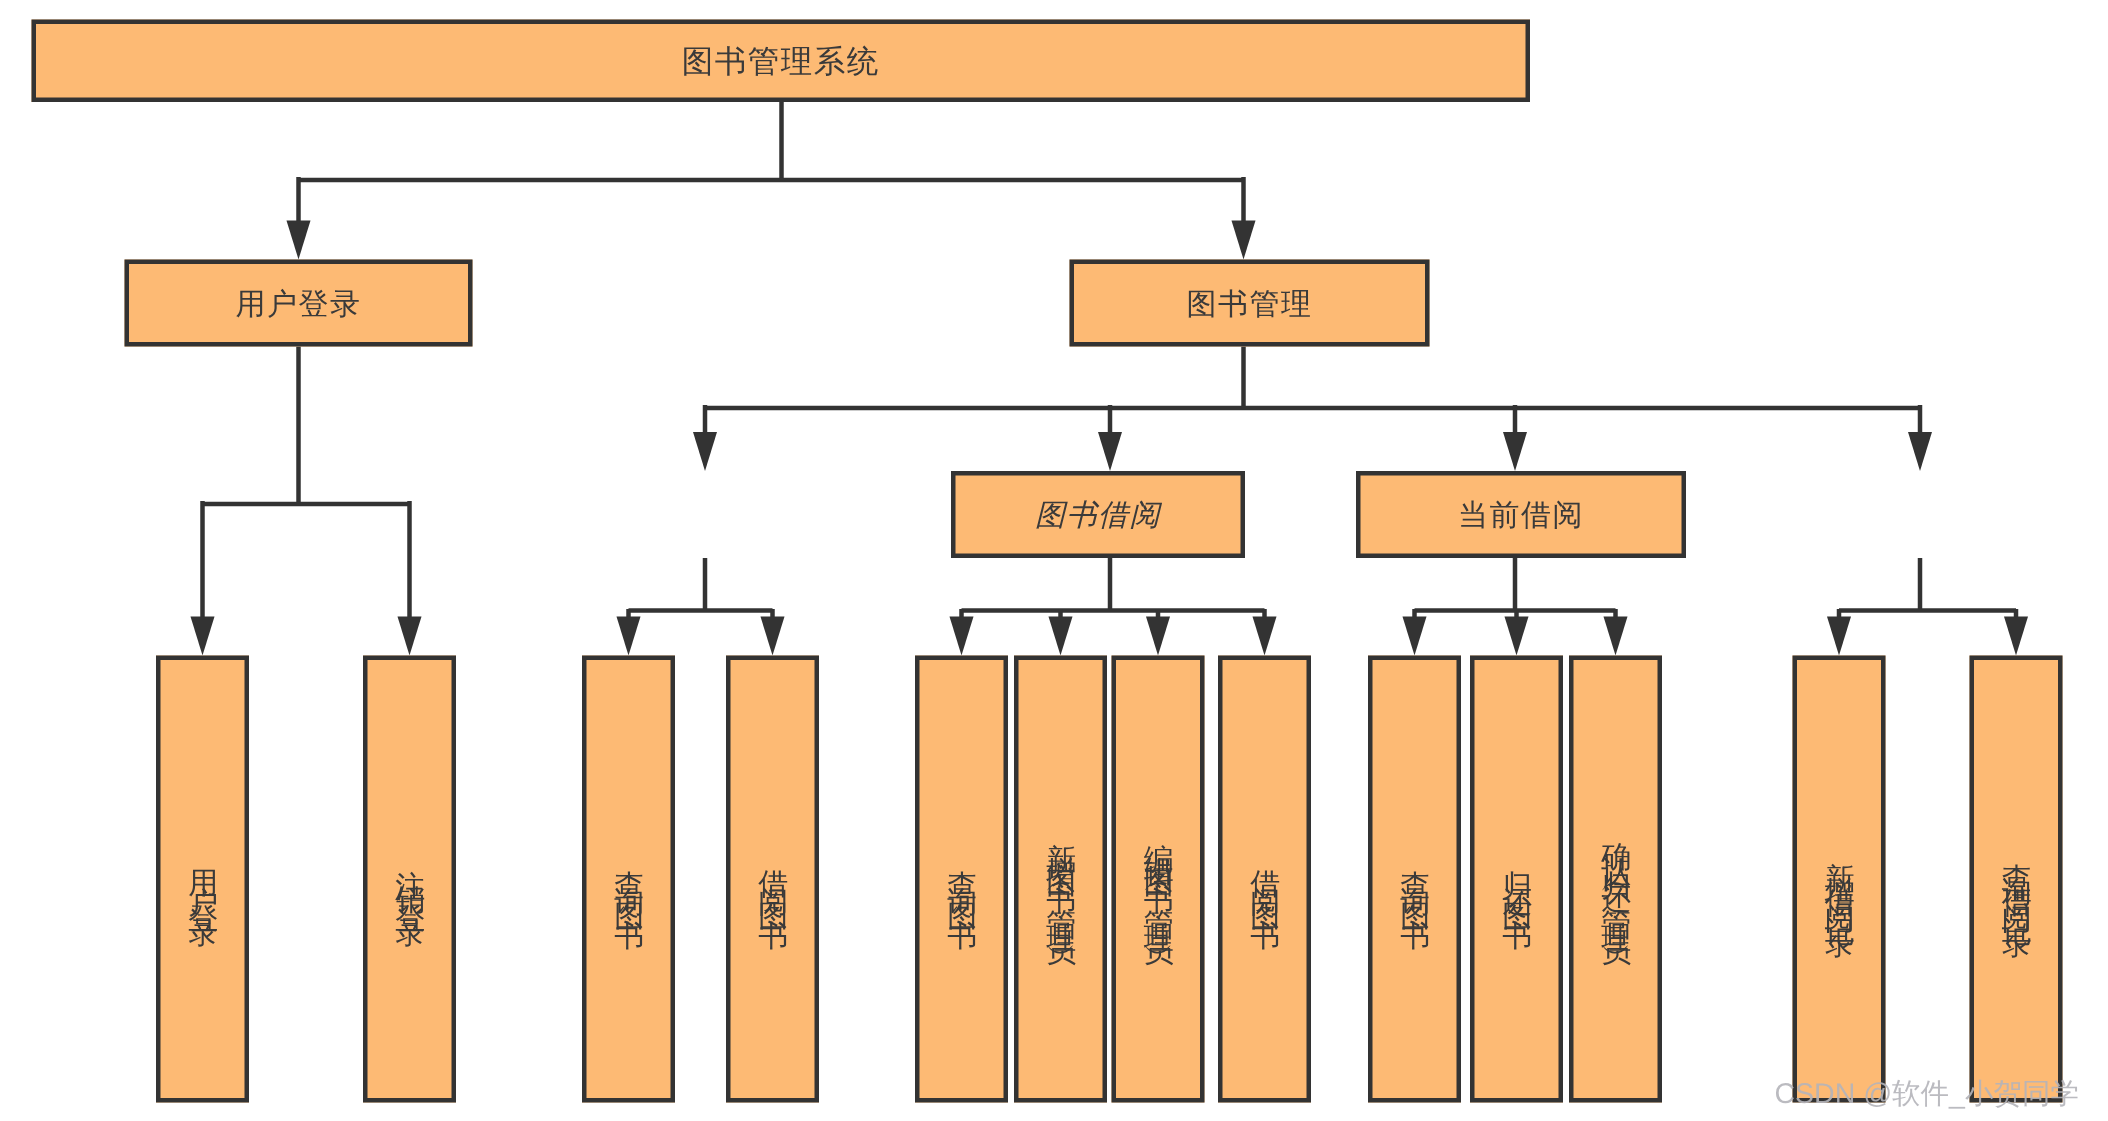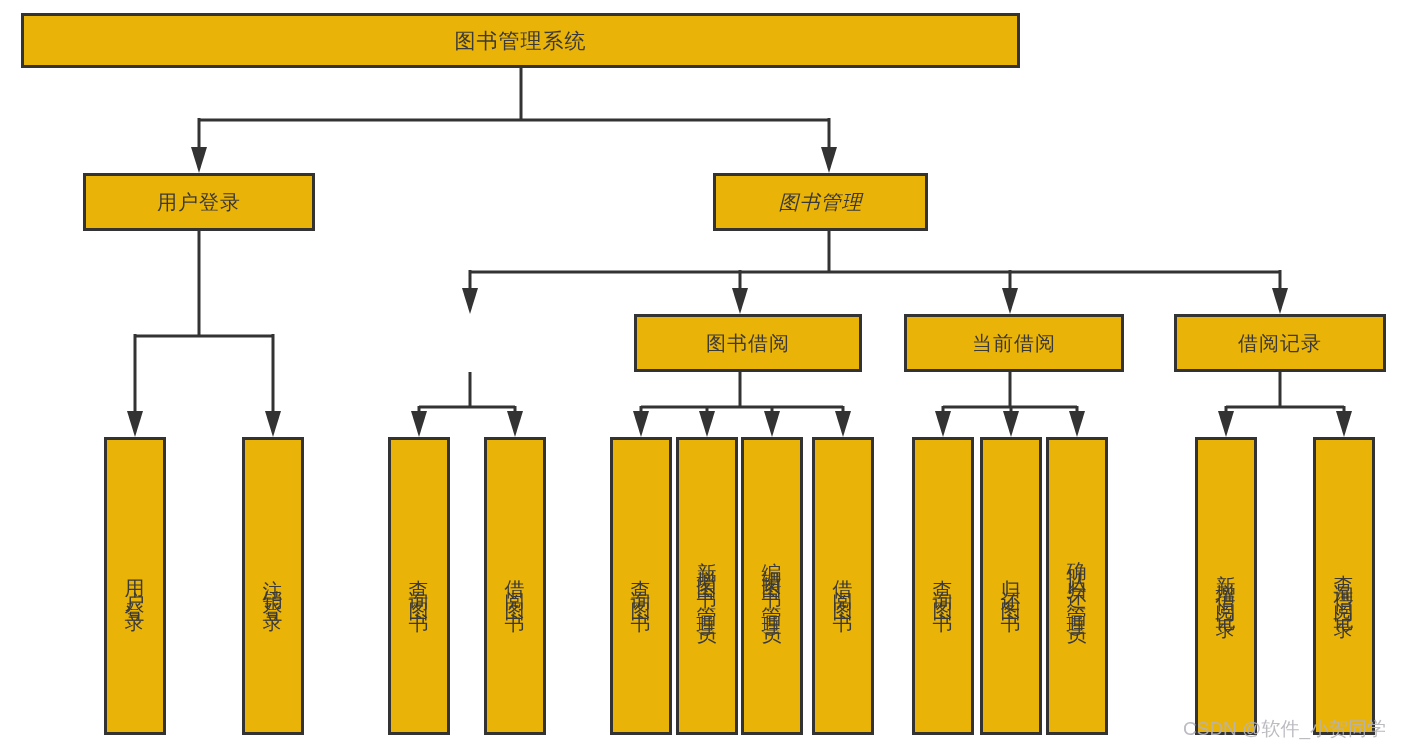--- a/index.html
+++ b/index.html
@@ -19,41 +19,41 @@
     position: absolute;
     left: 0;
     top: 0;
     width: 1405px;
     height: 747px;
   }
   .node {
     position: absolute;
     box-sizing: border-box;
     border: 3px solid #333333;
-    background: #eab308;
+    background: #fdba74;
     display: flex;
     align-items: center;
     justify-content: center;
     color: #3a3a3a;
   }
   .node-title {
     left: 21px; top: 13px;
     width: 999px; height: 55px;
     font-size: 21px;
     letter-spacing: 1px;
   }
   .node-h {
     height: 58px;
     font-size: 20px;
     letter-spacing: 1px;
   }
   .n-login  { left: 83px;  top: 173px; width: 232px; }
-  .n-manage { left: 713px; top: 173px; width: 215px; font-style: italic; }
+  .n-manage { left: 713px; top: 173px; width: 240px; }
   .n-rec    { left: 364px; top: 314px; width: 212px; }
-  .n-bor    { left: 634px; top: 314px; width: 228px; }
+  .n-bor    { left: 634px; top: 314px; width: 196px; font-style: italic; }
   .n-cur    { left: 904px; top: 314px; width: 220px; }
   .n-rcd    { left: 1174px; top: 314px; width: 212px; }
   .leaf {
     top: 437px;
     width: 62px;
     height: 298px;
   }
   .leaf .vtext {
     writing-mode: vertical-rl;
     text-orientation: mixed;
@@ -170,23 +170,20 @@
   <div class="node node-h n-manage">
     <span>图书管理</span>
   </div>
 
   <div class="node node-h n-bor">
     <span>图书借阅</span>
   </div>
   <div class="node node-h n-cur">
     <span>当前借阅</span>
   </div>
-  <div class="node node-h n-rcd">
-    <span>借阅记录</span>
-  </div>
 
   <div class="node leaf l1">
     <span class="vtext">用户登录</span>
   </div>
   <div class="node leaf l2">
     <span class="vtext">注销登录</span>
   </div>
   <div class="node leaf l3">
     <span class="vtext">查询图书</span>
   </div>

